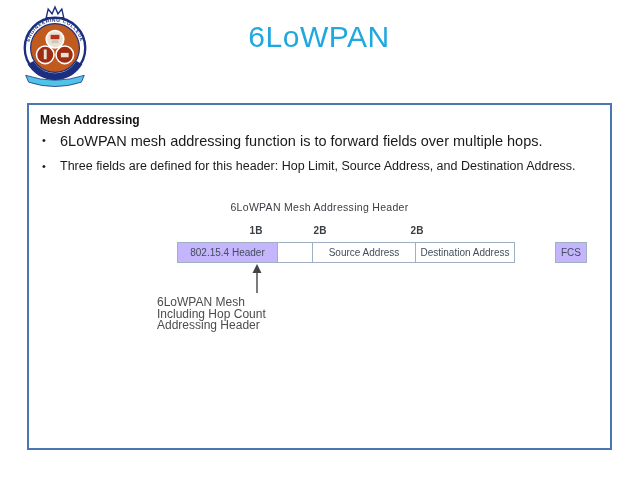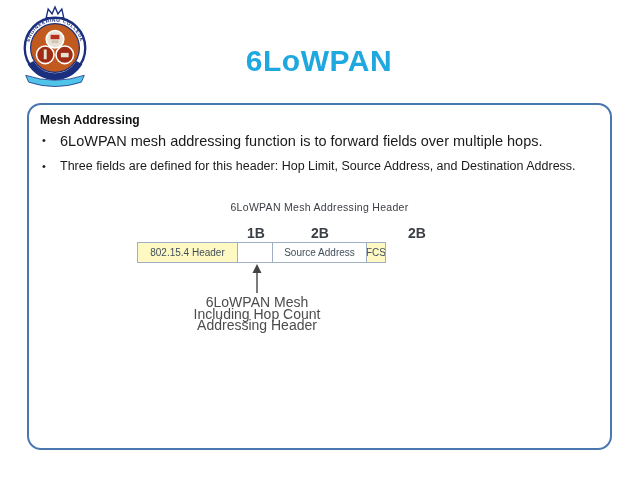--- a/index.html
+++ b/index.html
@@ -24,35 +24,34 @@
   }
 
   
   .slide-title {
     position: absolute;
     left: 0;
     top: 20px;
     width: 100%;
     text-align: center;
     font-size: 30px;
-    font-weight: bold;
+    font-weight: normal;
     color: #1FA8E0;
     letter-spacing: 0.5px;
-    margin-top: 24px;
   }
 
   
   .content-box {
     position: absolute;
     left: 27px;
     top: 103px;
     width: 585px;
     height: 347px;
     border: 2px solid #4A77B0;
-    border-radius: 14px;
+    border-radius: 0;
     background: #ffffff;
   }
 
   .content-heading {
     position: absolute;
     left: 11px;
     top: 8px;
     font-size: 12px;
     font-weight: bold;
     color: #111111;
@@ -85,21 +84,21 @@
     font-weight: normal;
     color: #3a3f45;
     letter-spacing: 0.3px;
   }
 
   .size-label {
     position: absolute;
     top: 120px;
     width: 40px;
     text-align: center;
-    font-size: 14px;
+    font-size: 10px;
     font-weight: bold;
     color: #3a3f45;
   }
   .size-label.l1 { left: 207px; }
   .size-label.l2 { left: 271px; }
   .size-label.l3 { left: 368px; }
 
   .header-bar {
     position: absolute;
     left: 108px;
@@ -113,42 +112,41 @@
     background: #ffffff;
     display: flex;
     align-items: center;
     justify-content: center;
     font-size: 10px;
     color: #414e5b;
     white-space: nowrap;
     overflow: hidden;
   }
   .seg + .seg { margin-left: -1px; }
-  .seg.filled { background: #fef9c3; }
+  .seg.filled { background: #c4b5fd; margin-left: 40px; }
   .seg-1 { width: 101px; }
   .seg-2 { width: 36px; }
-  .seg-3 { width: 95px; }
+  .seg-3 { width: 104px; }
   .seg-4 { width: 100px; }
-  .seg-5 { width: 20px; }
+  .seg-5 { width: 32px; }
 
   .callout-arrow {
     position: absolute;
     left: 221px;
     top: 158px;
     width: 14px;
     height: 32px;
   }
 
   .callout {
     position: absolute;
     left: 128px;
     top: 192px;
     width: 200px;
-    text-align: center;
-    font-size: 14px;
+    font-size: 12px;
     line-height: 11.5px;
     color: #4c4c4c;
   }
 </style>
 </head>
 <body>
 
 <div class="slide">
 
   <svg class="logo" viewBox="0 0 84 90">
@@ -197,20 +195,21 @@
     <div class="diagram-title">6LoWPAN Mesh Addressing Header</div>
 
     <div class="size-label l1">1B</div>
     <div class="size-label l2">2B</div>
     <div class="size-label l3">2B</div>
 
     <div class="header-bar">
       <div class="seg seg-1 filled">802.15.4 Header</div>
       <div class="seg seg-2"></div>
       <div class="seg seg-3">Source Address</div>
+      <div class="seg seg-4">Destination Address</div>
       <div class="seg seg-5 filled">FCS</div>
     </div>
 
     <svg class="callout-arrow" viewBox="0 0 14 32">
       <line x1="7" y1="30" x2="7" y2="7" stroke="#444444" stroke-width="1.4"></line>
       <polygon points="7,1 2.5,10 11.5,10" fill="#444444"></polygon>
     </svg>
 
     <div class="callout">
       <div>6LoWPAN Mesh</div>

